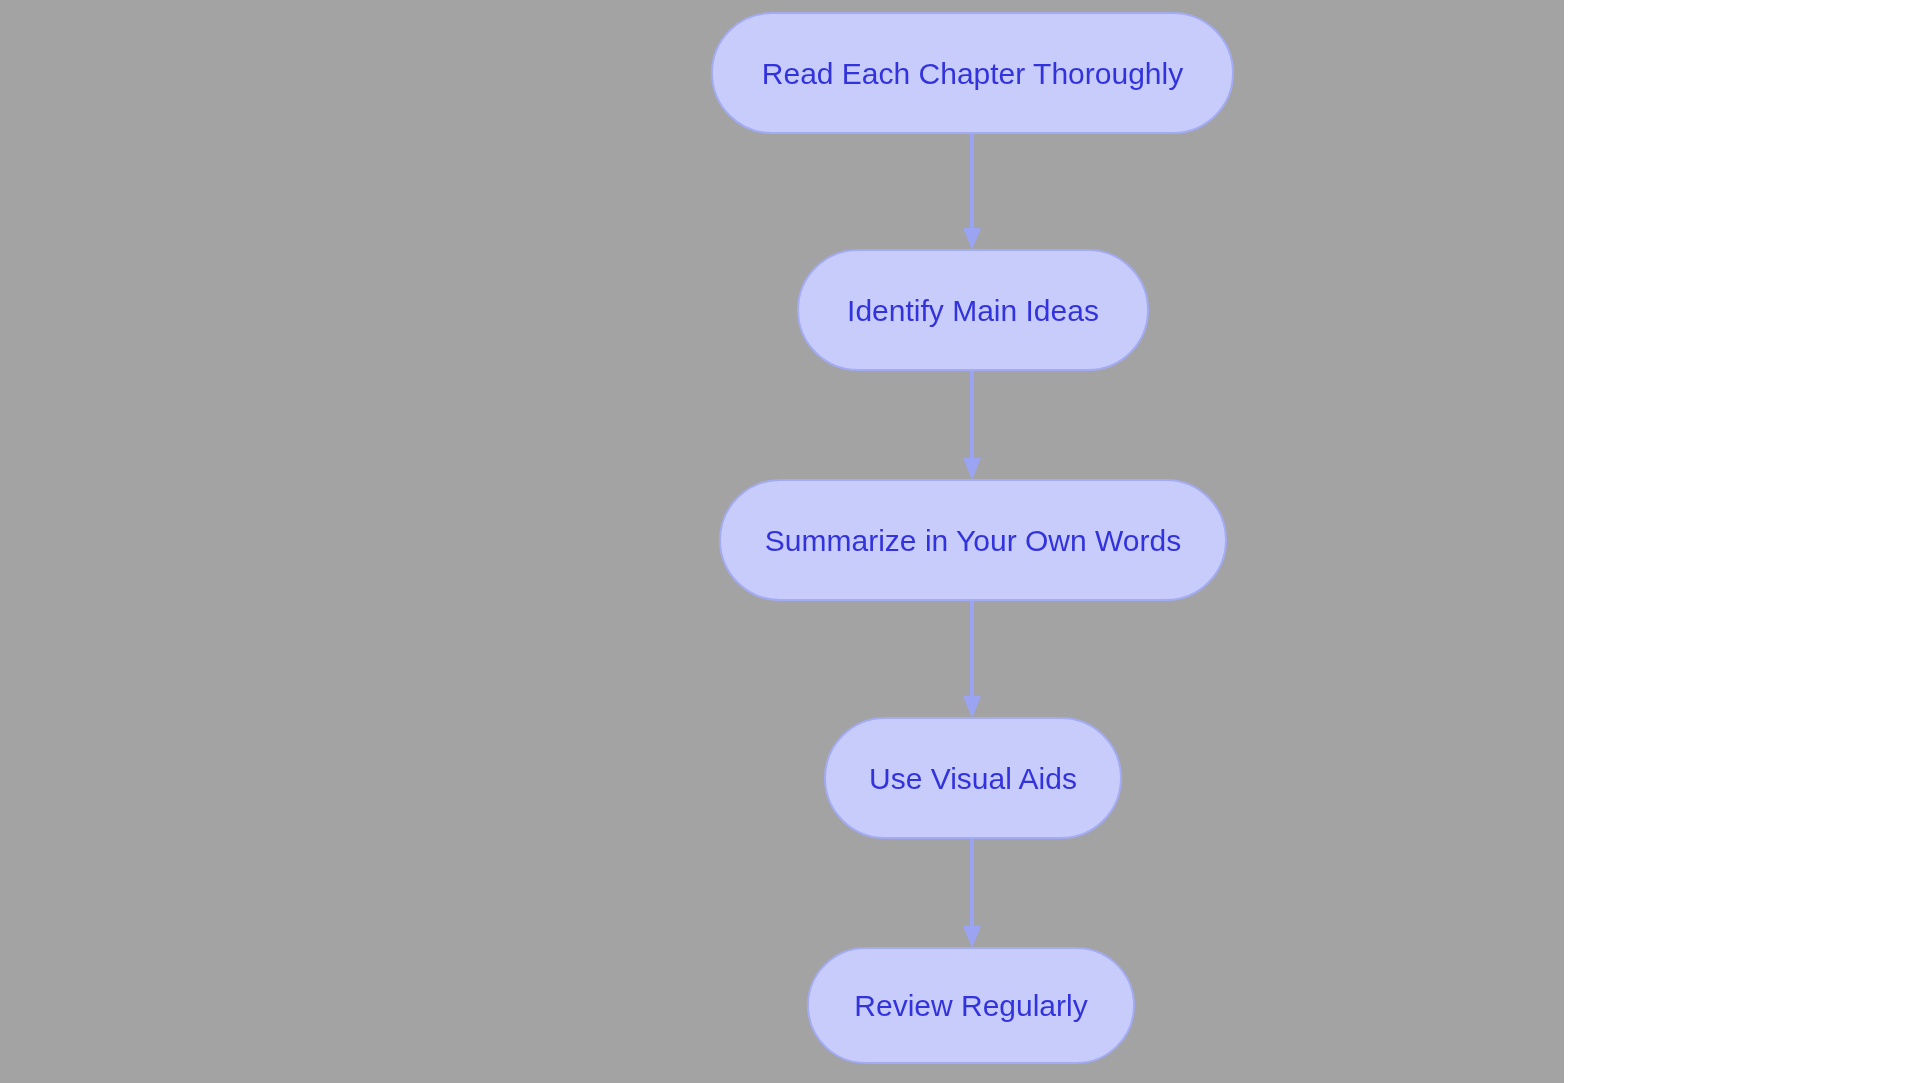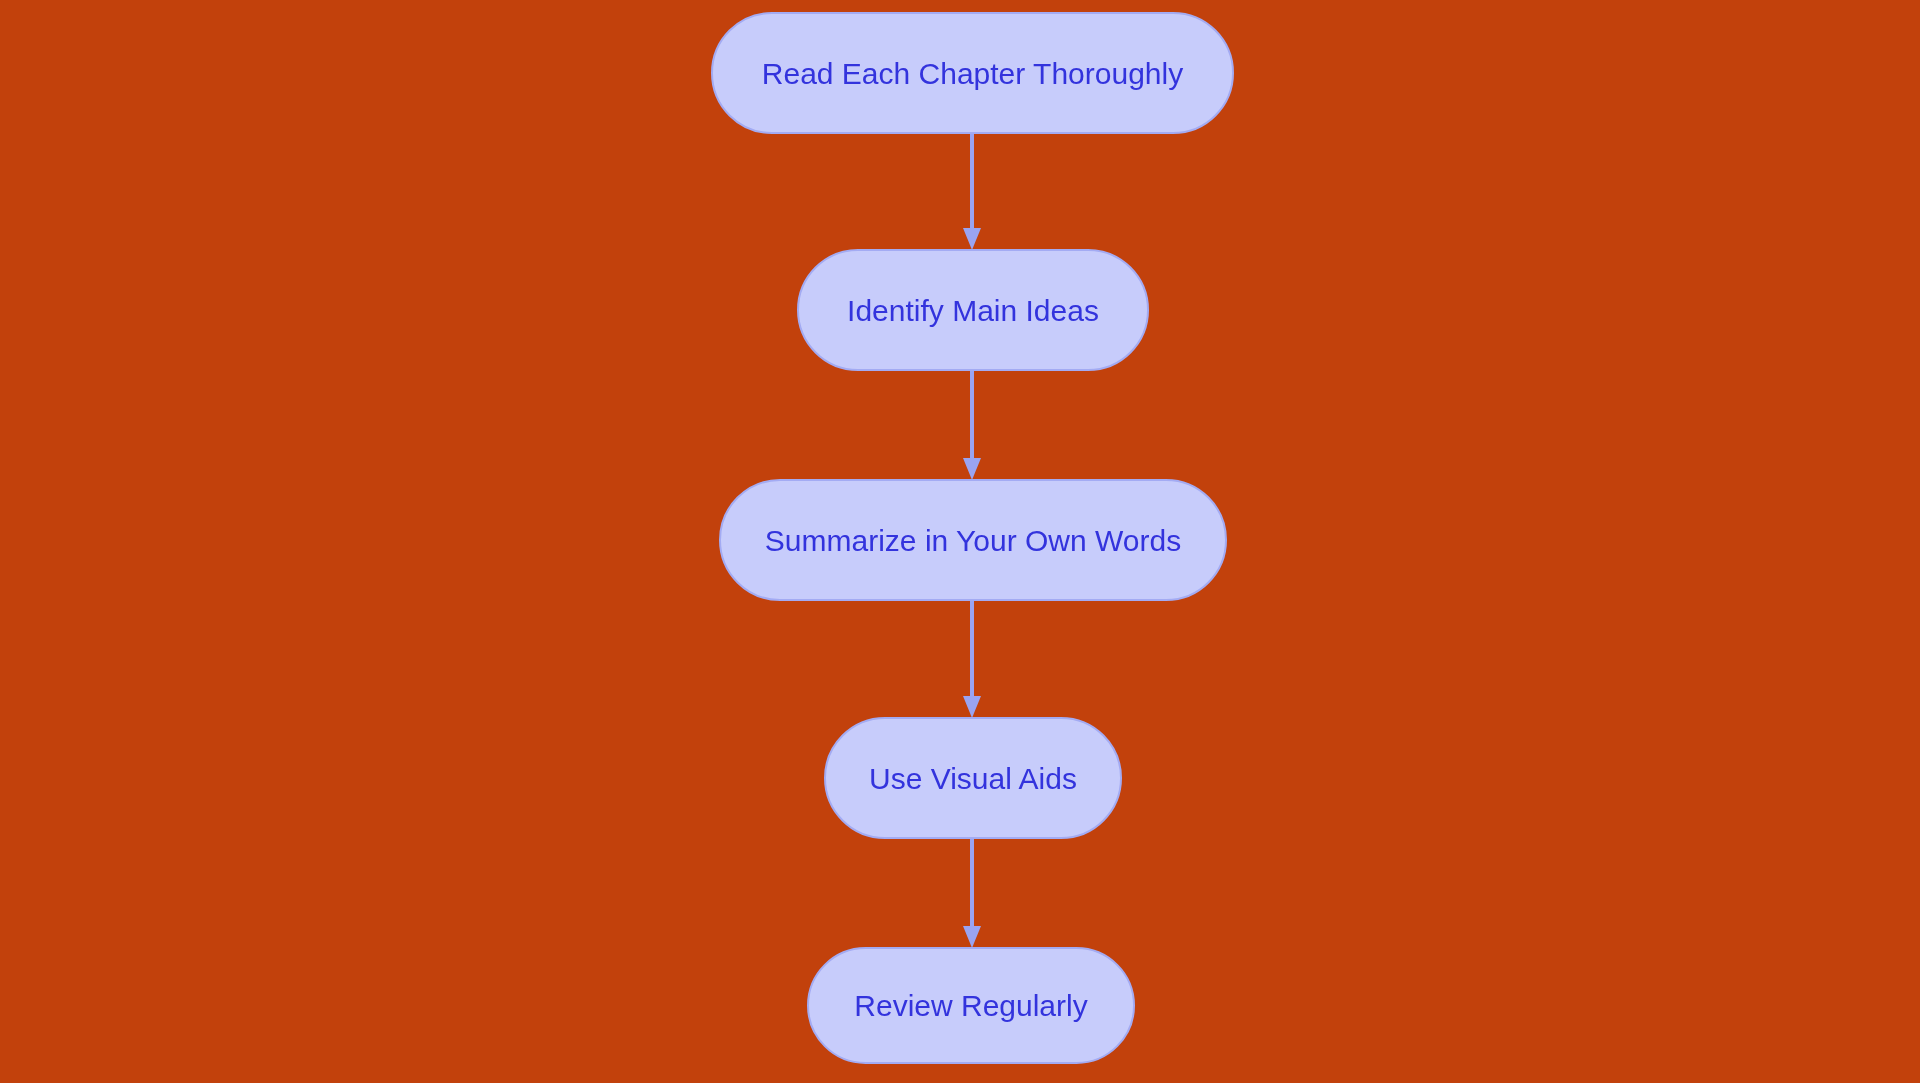--- a/index.html
+++ b/index.html
@@ -5,23 +5,23 @@
   html, body {
     margin: 0;
     padding: 0;
     background: #ffffff;
   }
   body {
     font-family: "Liberation Sans", sans-serif;
   }
   #canvas {
     position: relative;
-    width: 1920px;
+    width: 1564px;
     height: 1083px;
-    background: #c2410c;
+    background: #a3a3a3;
     overflow: hidden;
   }
   #flow-svg {
     position: absolute;
     left: 0;
     top: 0;
     width: 1920px;
     height: 1083px;
   }
   .node-rect {

